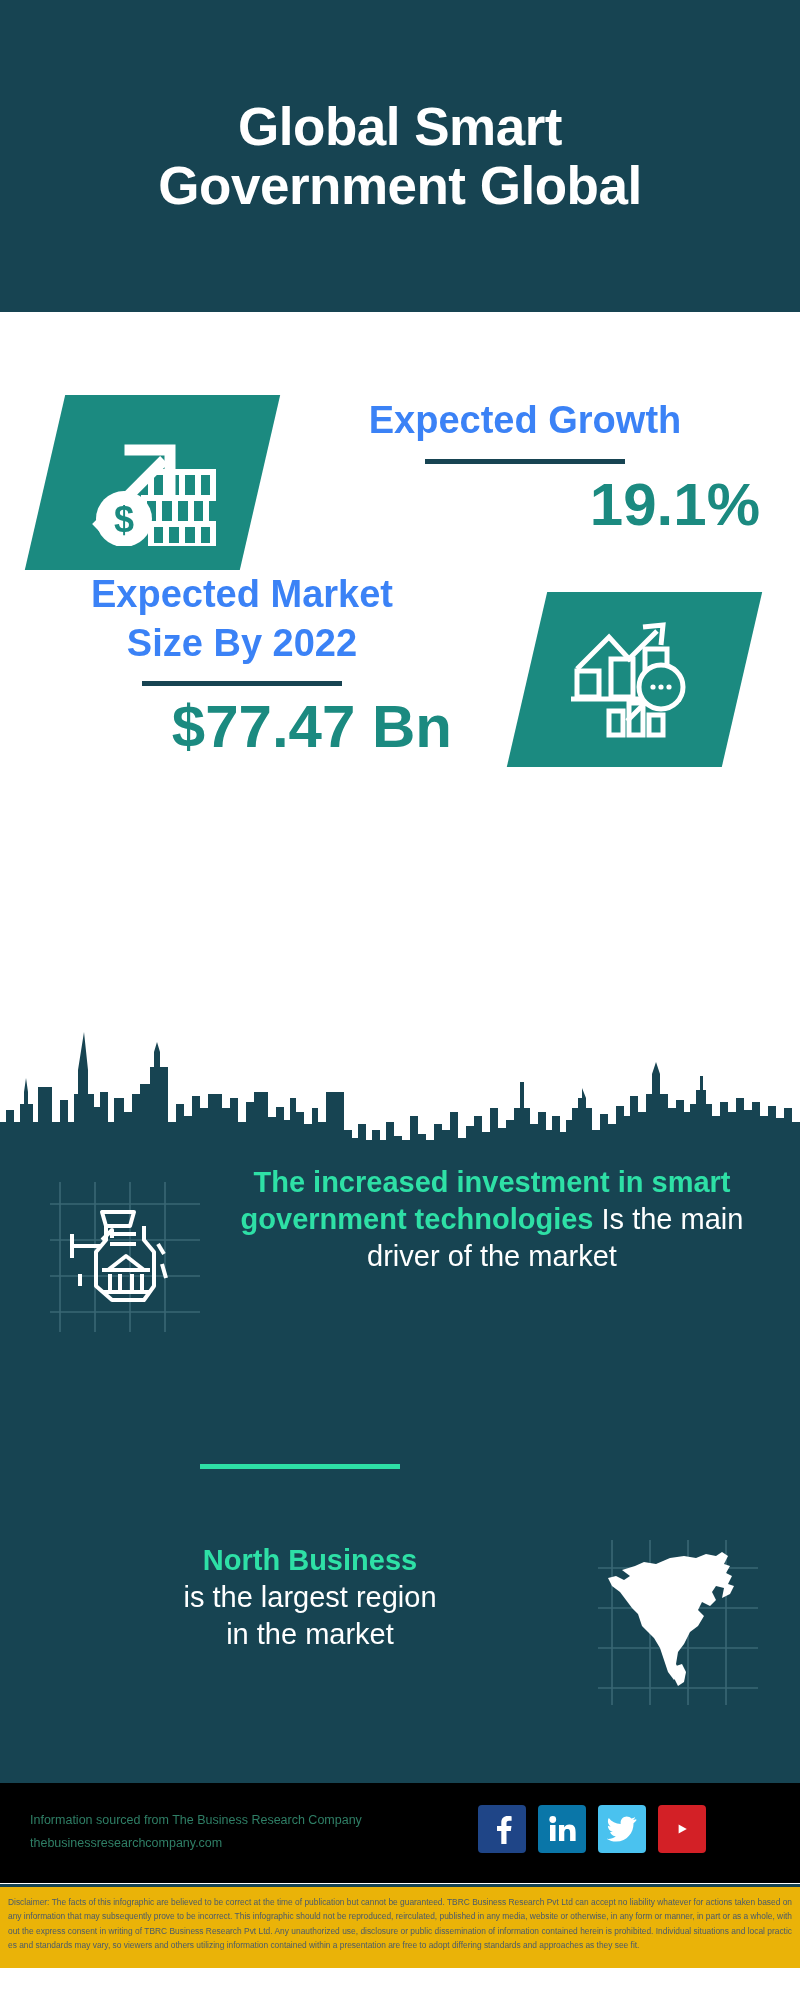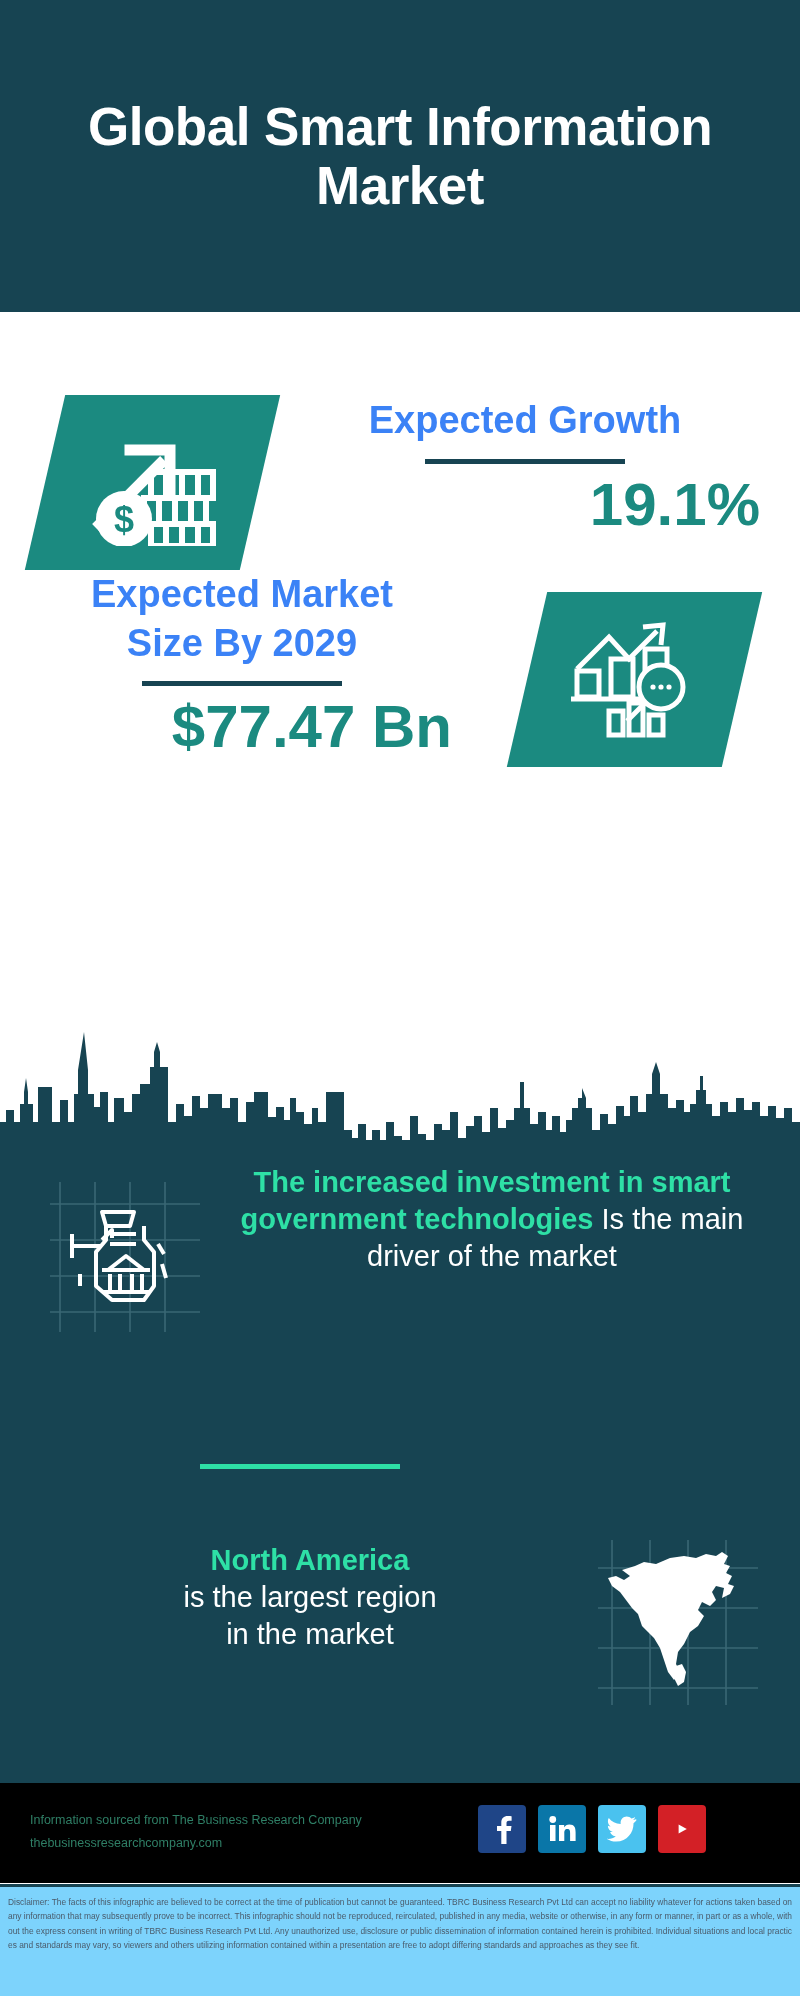--- a/index.html
+++ b/index.html
@@ -105,42 +105,42 @@
     display:flex;align-items:center;justify-content:center;
   }
   .s-fb{background:#1f4587;}
   .s-li{background:#0a76a8;}
   .s-tw{background:#4ac2ef;}
   .s-yt{background:#d32026;}
   .social svg{display:block;}
 
   
   .disclaimer{
-    position:absolute;left:0;top:1884px;width:800px;height:112px;
-    background:#7dd3fc;
+    position:absolute;left:0;top:1884px;width:800px;height:84px;
+    background:#eab308;
     border-top:3px solid #174452;
     padding:8px 8px 0 8px;
     box-sizing:border-box;
   }
   .disclaimer p{
     margin:0;
     color:#4a5b6b;
     font-size:8.4px;
     line-height:1.72;
     text-align:justify;
     word-break:break-all;
   }
 </style>
 </head>
 <body>
 
 <div class="page">
 
   <div class="header">
-    <div class="header-title">Global Smart Information Market</div>
+    <div class="header-title">Global Smart Government Global</div>
   </div>
 
   <div class="white-mid">
 
     <div class="para tile1">
       <div class="para-inner">
         <span>
           <svg width="150" height="130" viewBox="0 0 150 130" fill="none">
 
             <path d="M18 112 L86 44" stroke="#ffffff" stroke-width="11"></path>
@@ -169,21 +169,21 @@
     </div>
 
     <div class="stat stat1">
       <div class="stat-label">Expected Growth</div>
       <div class="stat-rule"></div>
       <div class="stat-value">19.1%</div>
     </div>
 
     <div class="stat stat2">
       <div class="stat-label">Expected Market</div>
-      <div class="stat-label">Size By 2029</div>
+      <div class="stat-label">Size By 2022</div>
       <div class="stat-rule"></div>
       <div class="stat-value">$77.47 Bn</div>
     </div>
 
     <div class="para tile2">
       <div class="para-inner">
         <span>
           <svg width="140" height="125" viewBox="0 0 140 125" fill="none" stroke="#ffffff" stroke-width="5">
 
             <path d="M12 54 L44 22 L64 44 L92 16" fill="none"></path>
@@ -282,21 +282,21 @@
         <div class="ins-text">
           <span class="ins-hi">The increased investment in smart government technologies</span>
           <span class="ins-lo">Is the main driver of the market</span>
         </div>
       </div>
 
       <div class="divider-green"></div>
 
       <div class="insight" style="left:40px;top:400px;width:540px;">
         <div class="ins-text">
-          <div class="ins-hi">North America</div>
+          <div class="ins-hi">North Business</div>
           <div class="ins-lo">is the largest region</div>
           <div class="ins-lo">in the market</div>
         </div>
       </div>
 
       <div class="grid-icon" style="left:598px;top:398px;width:160px;height:165px;">
         <svg width="160" height="165" viewBox="0 0 160 165" fill="none">
           <g stroke="#3a6775" stroke-width="1.6">
             <line x1="14" y1="0" x2="14" y2="165"></line>
             <line x1="52" y1="0" x2="52" y2="165"></line>

